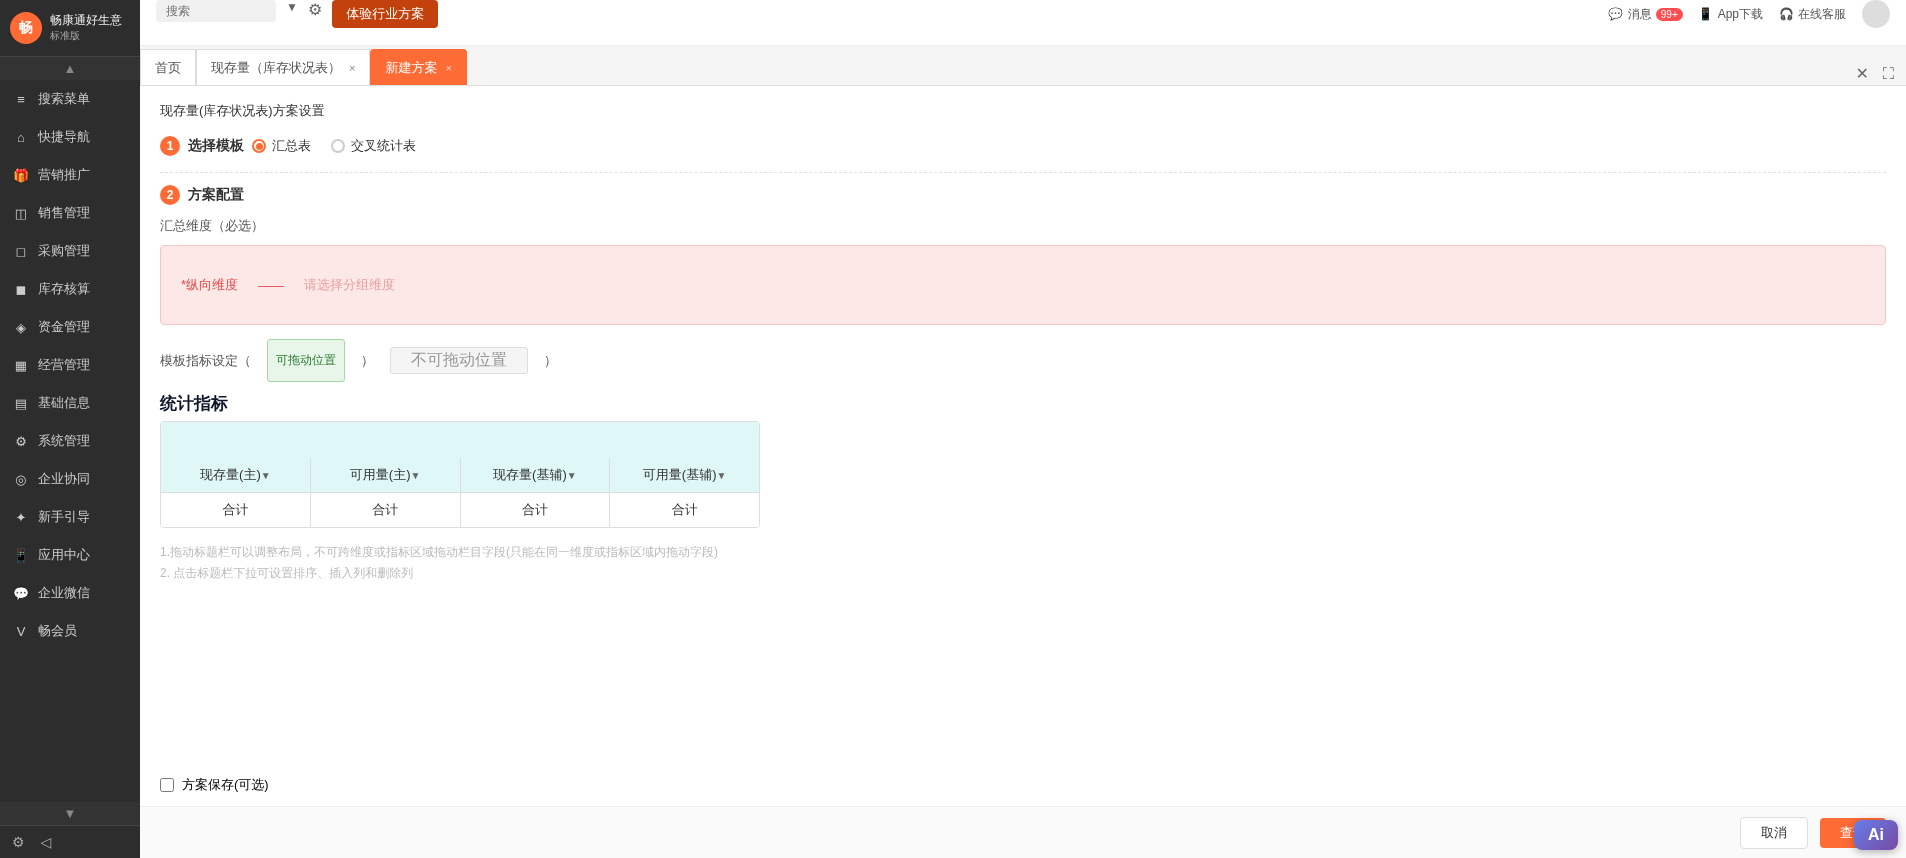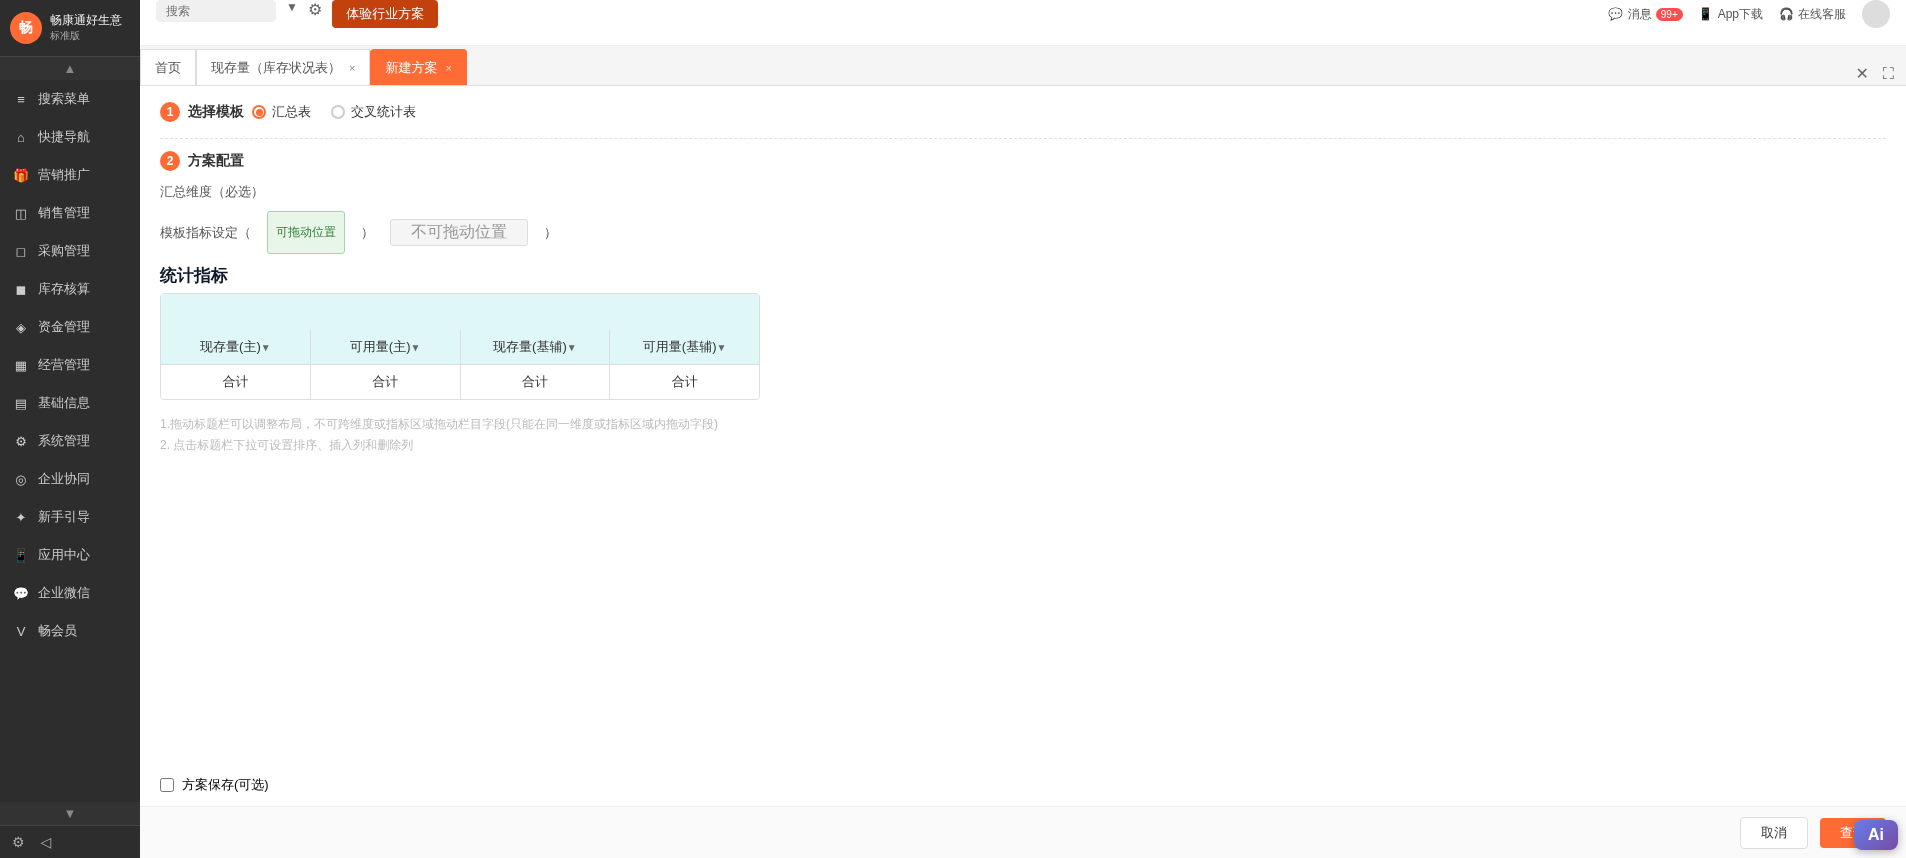--- a/index.html
+++ b/index.html
@@ -328,20 +328,21 @@
       <span>新建方案</span>
       <span class="tab-close">×</span>
     </div>
     <div class="tabs-controls">
       <span class="tabs-control-btn">✕</span>
       <span class="tabs-control-btn">⛶</span>
     </div>
   </div>
 
   <div class="content" style="position: relative;">
+    <p class="page-title">现存量(库存状况表)方案设置</p>
 
     <div class="section">
       <div class="section-header">
         <div class="section-num">1</div>
         <span class="section-title">选择模板</span>
         <div class="template-options">
           <label class="radio-option">
             <div class="radio-circle selected"></div>
             <span>汇总表</span>
           </label>
@@ -356,20 +357,25 @@
     <hr class="section-divider">
 
     <div class="section">
       <div class="section-header">
         <div class="section-num">2</div>
         <span class="section-title">方案配置</span>
       </div>
 
       <p class="config-label">汇总维度（必选）</p>
 
+      <div class="dimension-area">
+        <span class="dimension-label">*纵向维度</span>
+        <span class="dimension-dash">——</span>
+        <span class="dimension-placeholder">请选择分组维度</span>
+      </div>
 
       <div class="indicator-settings-row">
         <span>模板指标设定（</span>
         <span class="indicator-tag">可拖动位置</span>
         <span>）</span>
         <span class="indicator-tag-disabled">不可拖动位置</span>
         <span>）</span>
       </div>
 
       <div>

